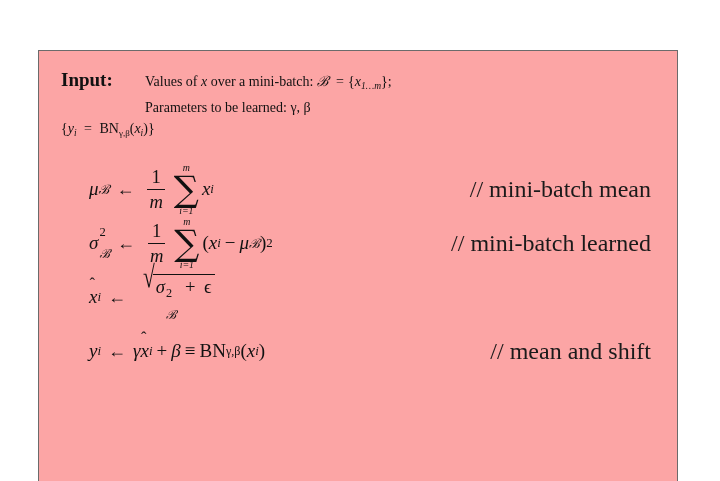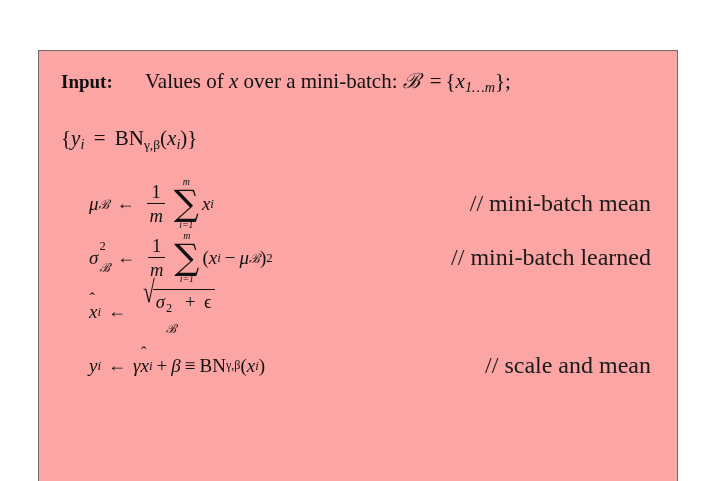--- a/index.html
+++ b/index.html
@@ -38,21 +38,21 @@
   .io-label {
     font-weight: bold;
     width: 84px;
     flex: 0 0 84px;
     font-size: 19px;
   }
   .io-label.blank {
     font-weight: normal;
   }
   .io-text {
-    font-size: 21px;
+    font-size: 14px;
   }
   .steps {
     margin-top: 22px;
   }
   .step {
     position: relative;
     display: flex;
     align-items: center;
     justify-content: space-between;
     min-height: 54px;
@@ -177,20 +177,23 @@
     <div class="io-row">
       <span class="io-label">Input:</span>
       <span class="io-text">
         Values of <i class="v">x</i> over a mini-batch: <span class="cal">ℬ</span>
         <span class="op">=</span>{<i class="v">x</i><span class="sub">1…<i>m</i></span>};
       </span>
     </div>
 
     <div class="io-row">
       <span class="io-label blank">&nbsp;</span>
+      <span class="io-text">
+        Parameters to be learned: γ, β
+      </span>
     </div>
 
     <div class="io-row">
       <span class="io-text">
         {<i class="v">y</i><span class="sub">i</span> <span class="op">=</span>
         BN<span class="bnsub">γ,β</span>(<i class="v">x</i><span class="sub">i</span>)}
       </span>
     </div>
 
   </div>
@@ -263,18 +266,18 @@
 
     <div class="step">
       <span class="step-math">
         <i class="v">y</i><span class="sub">i</span>
         <span class="arrow">←</span>
         <i class="v">γ</i><span class="hat-wrap"><span class="hat">̂</span><i class="v">x</i></span><span class="sub">i</span>
         <span class="op">+</span> <i class="v">β</i>
         <span class="op">≡</span>
         BN<span class="bnsub">γ,β</span>(<i class="v">x</i><span class="sub">i</span>)
       </span>
-      <span class="comment">// scale and mean</span>
+      <span class="comment">// mean and shift</span>
     </div>
 
   </div>
 
 </div>
 
 </body></html>

